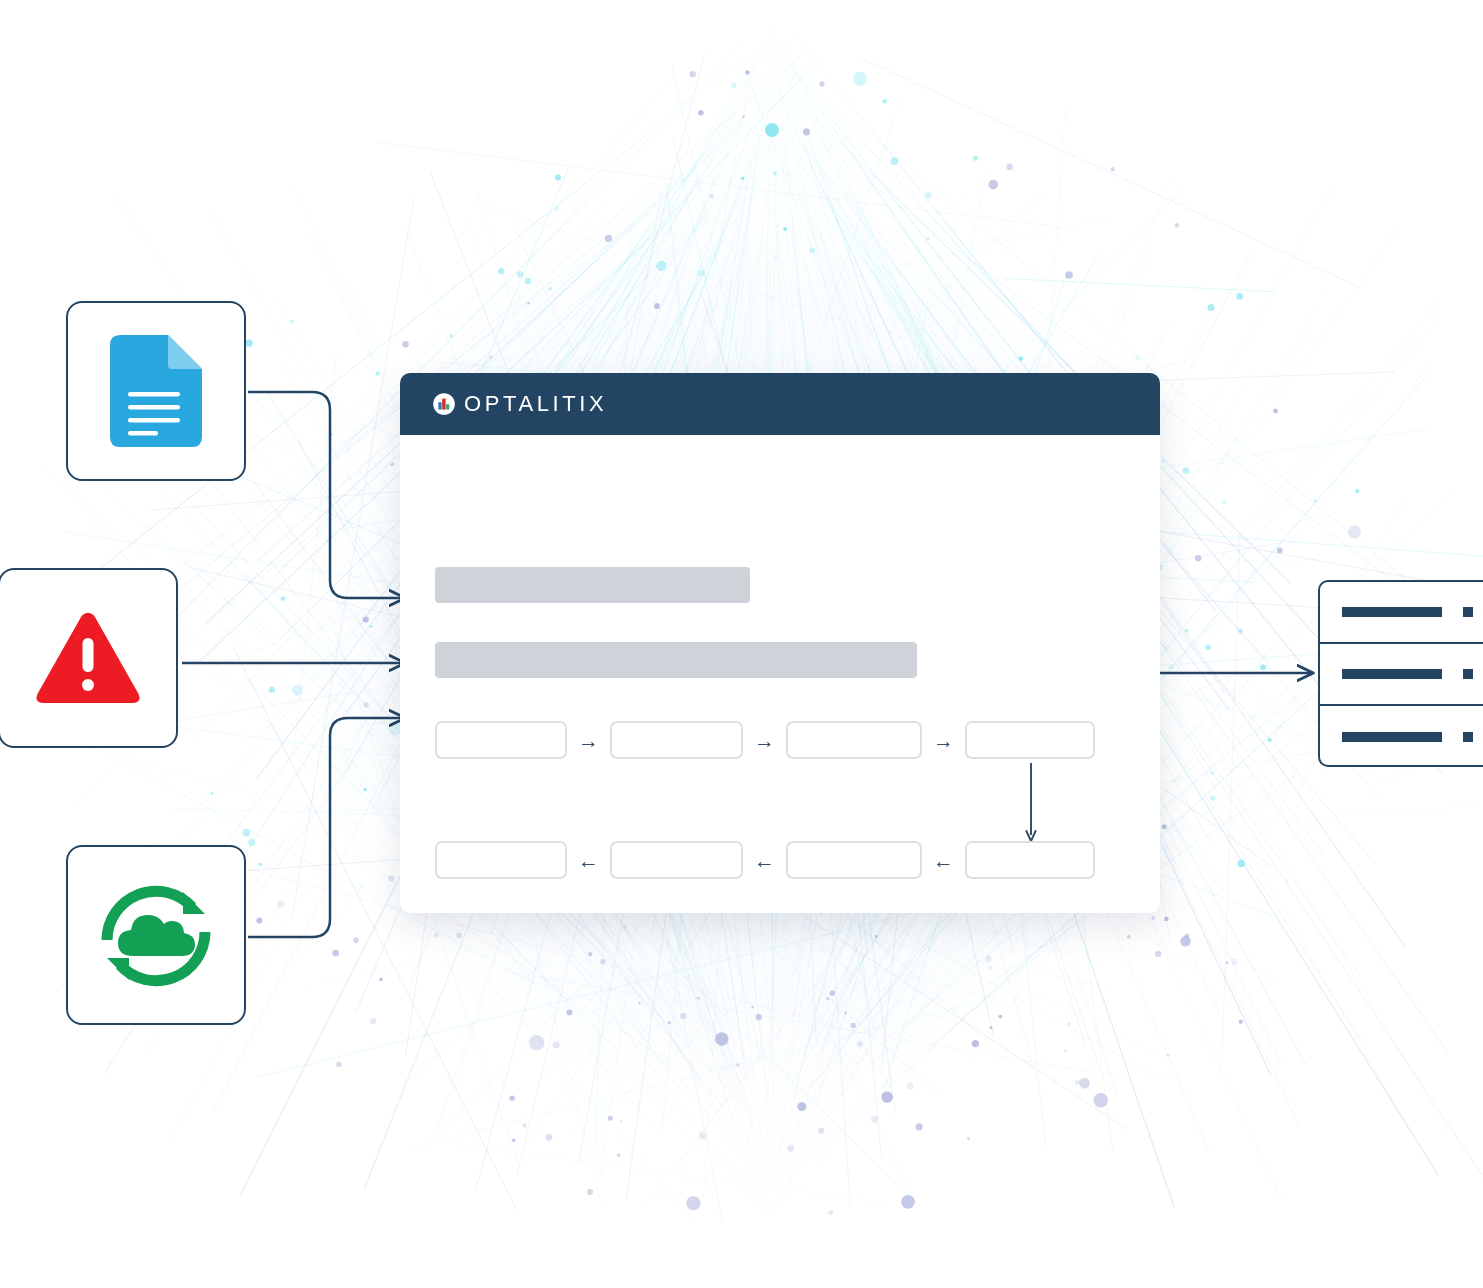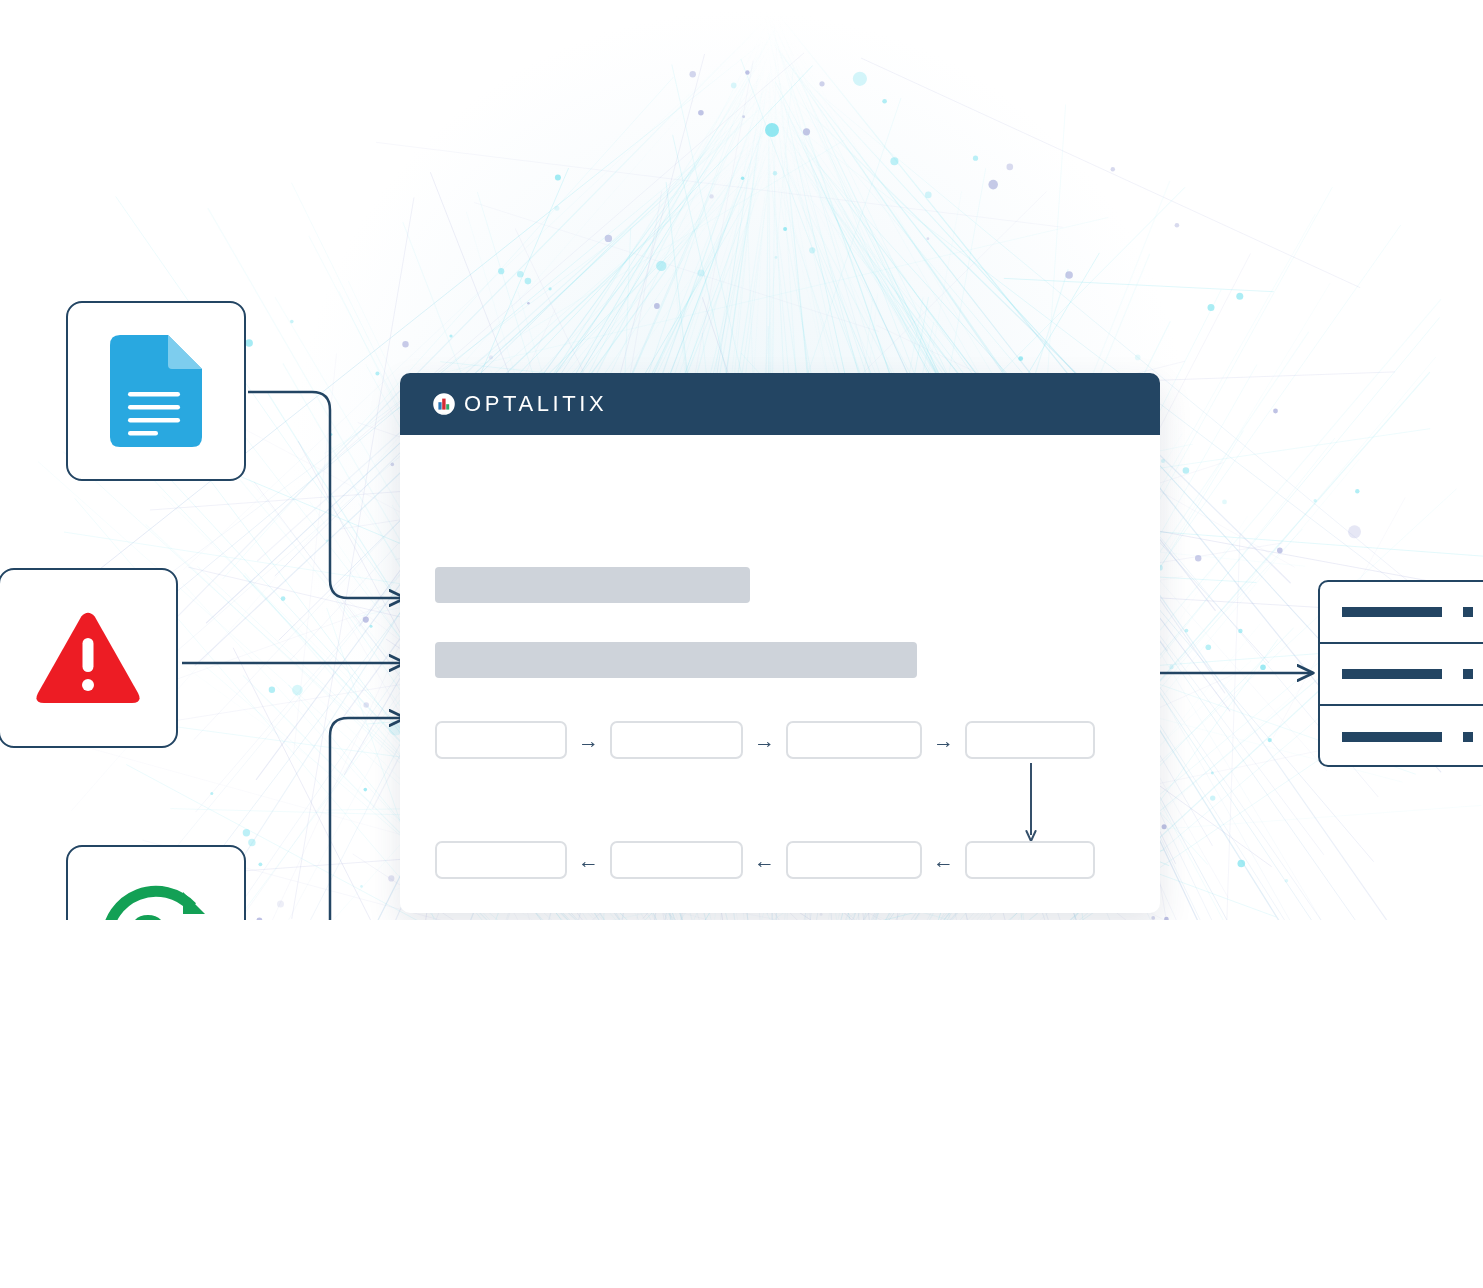--- a/index.html
+++ b/index.html
@@ -5,21 +5,21 @@
 <style>
   * { box-sizing: border-box; margin: 0; padding: 0; }
   html, body {
     width: 1483px; height: 1288px;
     background: #ffffff;
     font-family: "Liberation Sans", sans-serif;
     overflow: hidden;
   }
   #stage {
     position: relative;
-    width: 1483px; height: 920px;
+    width: 1483px; height: 1288px;
     background: #ffffff;
     overflow: hidden;
   }
 
   
   #bg-network {
     position: absolute; left: 0; top: 0;
     width: 1483px; height: 1288px;
     pointer-events: none;
   }

